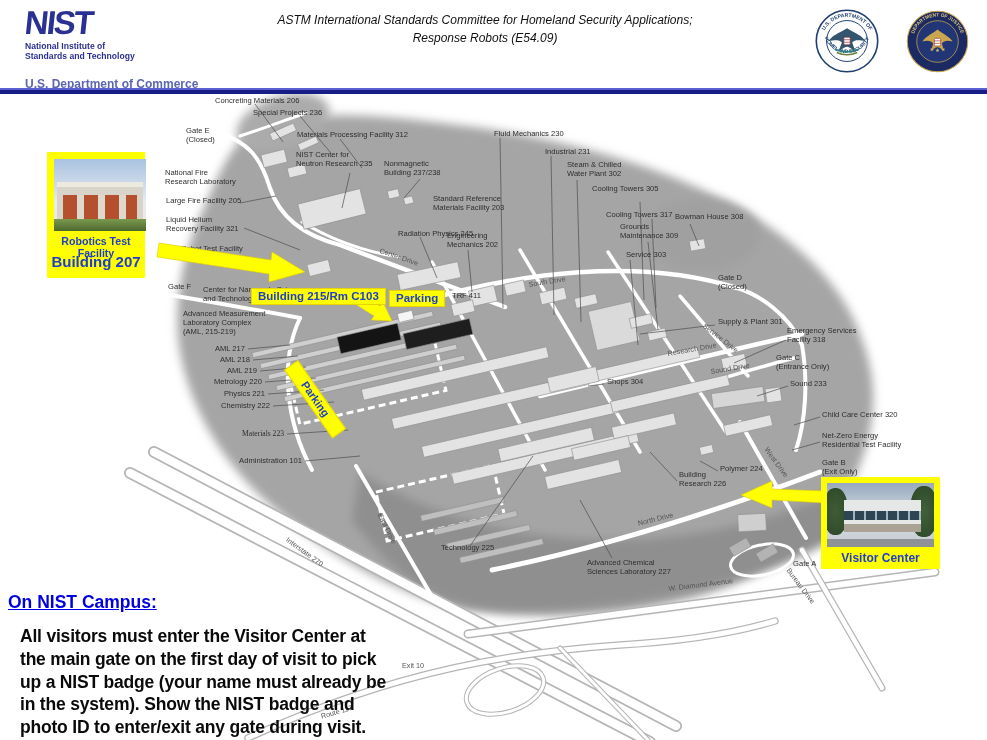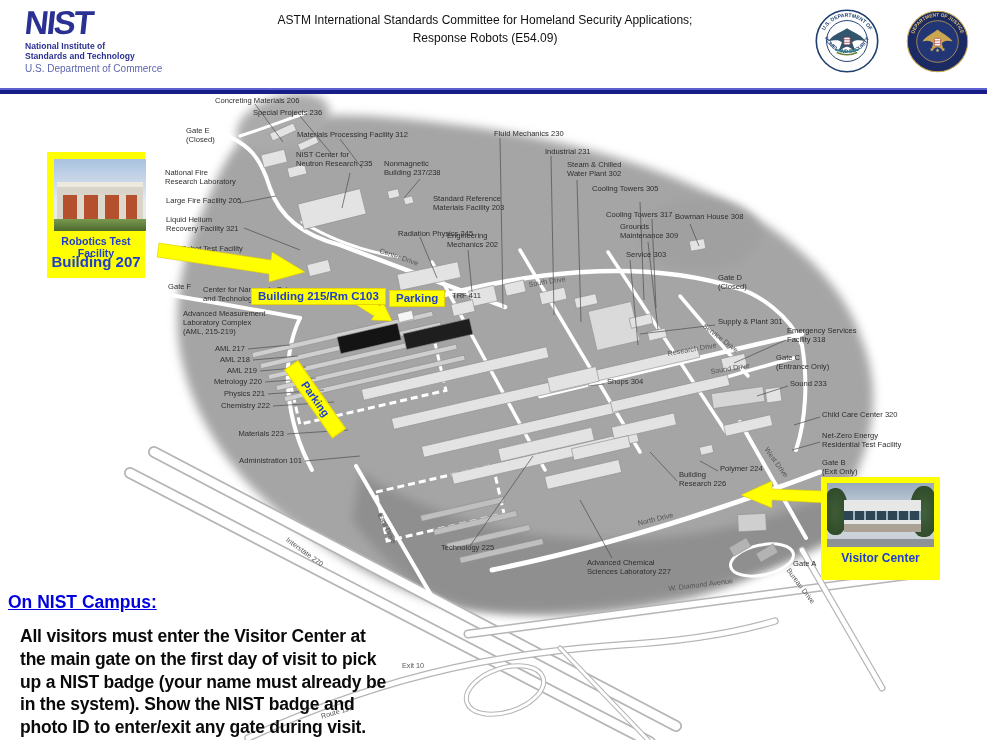--- a/index.html
+++ b/index.html
@@ -6,24 +6,24 @@
   .slide{position:relative;width:987px;height:740px;background:#fff;overflow:hidden;
          font-family:"Liberation Sans",sans-serif;}
 
   
   .hdr{position:absolute;top:0;left:0;width:987px;height:88px;background:#fff;z-index:20;}
   .logo{position:absolute;left:25px;top:8px;}
   .nist-word{font-size:33px;font-weight:bold;color:#2b3192;letter-spacing:-2px;
              transform:skewX(-6deg);line-height:0.9;}
   .logo-agency{font-size:8.6px;font-weight:bold;color:#2b3192;white-space:pre-line;
                margin-top:3px;line-height:1.25;}
-  .logo-dept{font-size:10px;color:#5d66b0;margin-top:1px;}
+  .logo-dept{font-size:12px;color:#5d66b0;margin-top:15px;font-weight:bold;}
   .titleblk{position:absolute;left:195px;width:580px;top:10px;text-align:center;}
   .titleblk h1{font-size:23px;margin:0;color:#0d0d0d;font-weight:bold;letter-spacing:-0.3px;}
-  .sub{font-size:12px;color:#111;margin-top:3px;line-height:1.25;}
+  .sub{font-size:12px;color:#111;margin-top:3px;line-height:1.25;font-style:italic;}
   .seal{position:absolute;}
   .seal-dhs{left:815px;top:9px;width:64px;height:64px;}
   .seal-doj{left:906px;top:10px;width:63px;height:63px;}
   .rule{position:absolute;top:88px;left:0;width:987px;height:6px;
         background:linear-gradient(#5a60d0 0 2px,#181d86 2px 100%);z-index:20;}
 
   
   .map-svg,.arrows-svg{position:absolute;left:0;top:0;width:987px;height:740px;}
   .map-svg{z-index:1;}
   #labels-layer{position:absolute;left:0;top:0;width:987px;height:740px;z-index:2;}
@@ -35,21 +35,21 @@
 
   
   .callout{position:absolute;background:#ffff00;z-index:4;}
   .tag{padding:2px 7px 3px 7px;font-weight:bold;color:#1d3ecf;font-size:11.5px;
        text-align:center;box-shadow:0 0 0 1px #e8d400 inset;}
   .tag-b215{left:251px;top:288px;}
   .tag-parking-u{left:389px;top:290px;}
   .tag-parking-r{left:298px;top:360px;width:70px;transform:rotate(55deg);
                  transform-origin:left top;font-size:11px;}
   .box-rtf{left:47px;top:152px;width:98px;height:126px;}
-  .box-vc{left:821px;top:477px;width:119px;height:103px;}
+  .box-vc{left:821px;top:477px;width:119px;height:92px;}
   .photo{position:absolute;overflow:hidden;}
   .photo-rtf{left:7px;top:7px;width:92px;height:72px;}
   .box-vc .photo-vc{left:6px;top:6px;width:107px;height:64px;}
   .cap{position:absolute;left:0;right:0;text-align:center;font-weight:bold;color:#1d3ecf;}
   .cap-rtf1{top:83px;font-size:10.6px;}
   .cap-rtf2{top:101px;font-size:15px;}
   .cap-vc{top:74px;font-size:12px;}
 
   
   .rtf-sky{position:absolute;inset:0;background:linear-gradient(#a9c2e0,#e7ecf1 60%,#efe9da);}
@@ -317,21 +317,21 @@
       <div class="mlabel" style="left: 452px; top: 292px;">TRF 411</div>
       <div class="mlabel" style="left: 183px; top: 310px;">Advanced Measurement
 Laboratory Complex
 (AML, 215-219)</div>
       <div class="mlabel ar" style="left: 245px; top: 345px;">AML 217</div>
       <div class="mlabel ar" style="left: 250px; top: 356px;">AML 218</div>
       <div class="mlabel ar" style="left: 257px; top: 367px;">AML 219</div>
       <div class="mlabel ar" style="left: 262px; top: 378px;">Metrology 220</div>
       <div class="mlabel ar" style="left: 265px; top: 390px;">Physics 221</div>
       <div class="mlabel ar" style="left: 270px; top: 402px;">Chemistry 222</div>
-      <div class="mlabel ar" style="left: 284px; top: 430px;">Materials 223</div>
+      <div class="mlabel ar" style="left: 284px; top: 430px; font-family: Liberation Serif, serif;">Materials 223</div>
       <div class="mlabel ar" style="left: 302px; top: 457px;">Administration 101</div>
       <div class="mlabel" style="left: 718px; top: 318px;">Supply &amp; Plant 301</div>
       <div class="mlabel" style="left: 787px; top: 327px;">Emergency Services
 Facility 318</div>
       <div class="mlabel" style="left: 776px; top: 354px;">Gate C
 (Entrance Only)</div>
       <div class="mlabel" style="left: 790px; top: 380px;">Sound 233</div>
       <div class="mlabel" style="left: 607px; top: 378px;">Shops 304</div>
       <div class="mlabel" style="left: 822px; top: 411px;">Child Care Center 320</div>
       <div class="mlabel" style="left: 822px; top: 432px;">Net-Zero Energy

